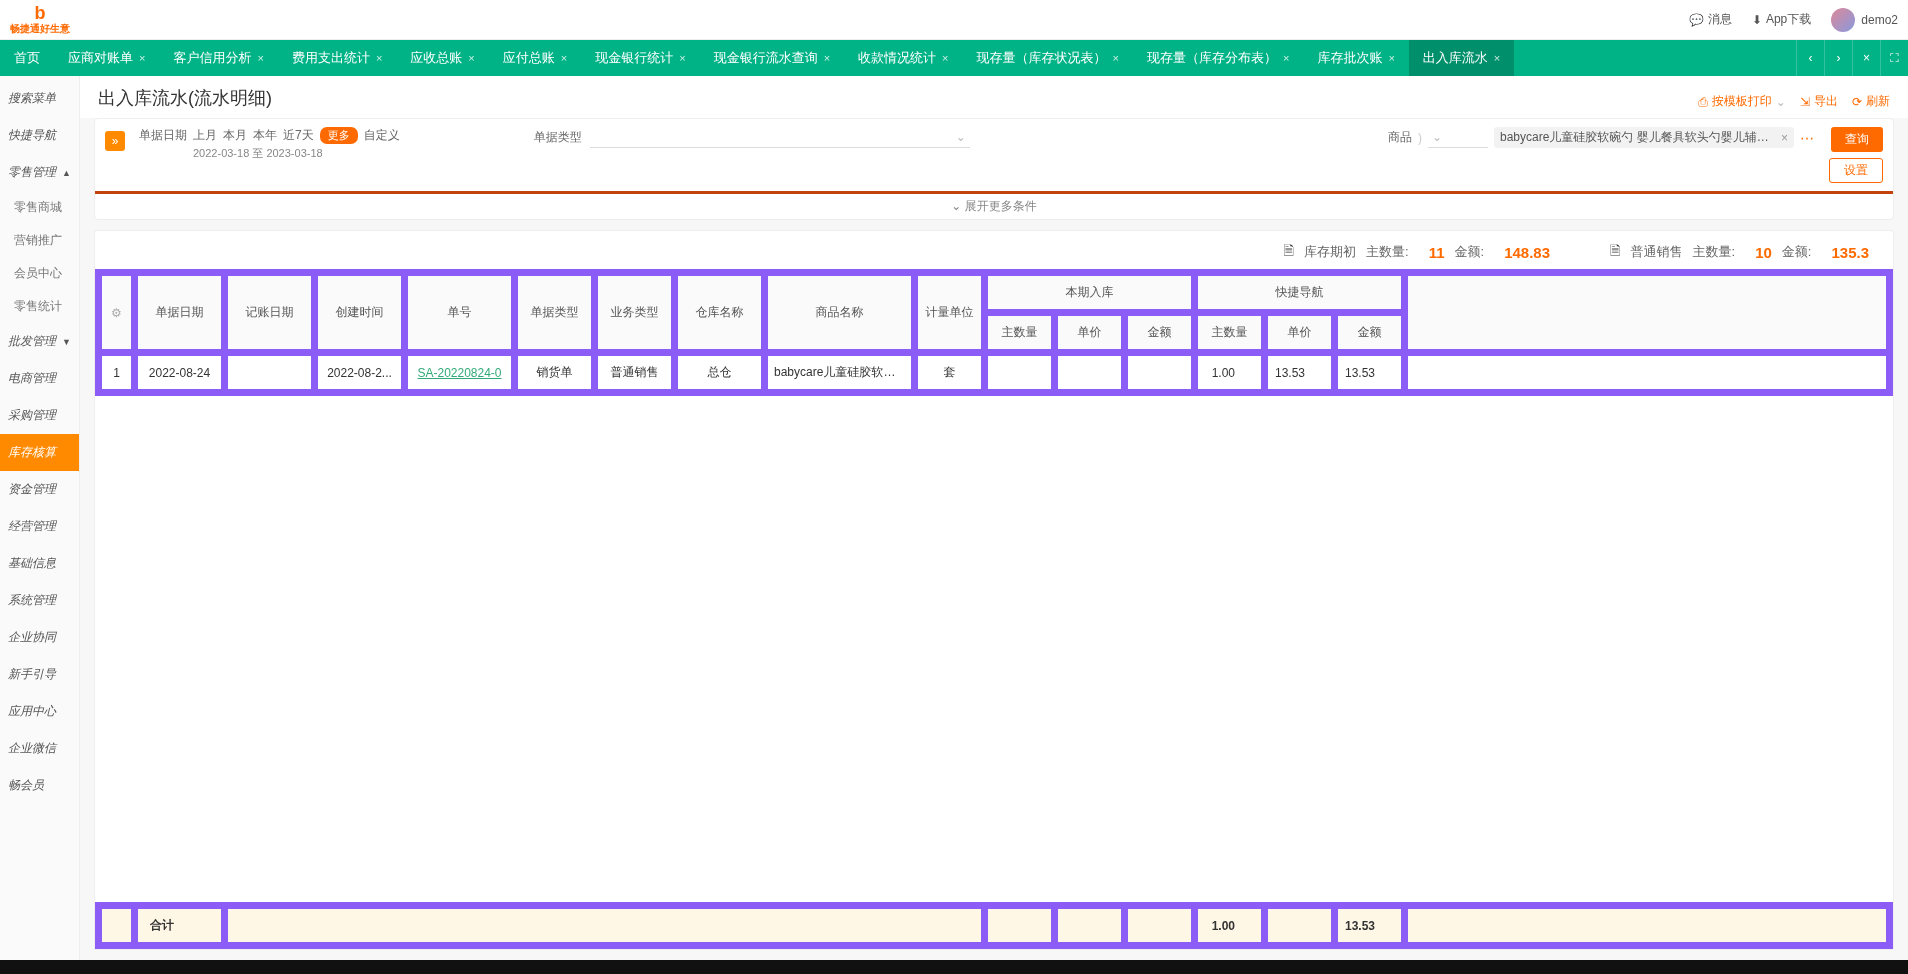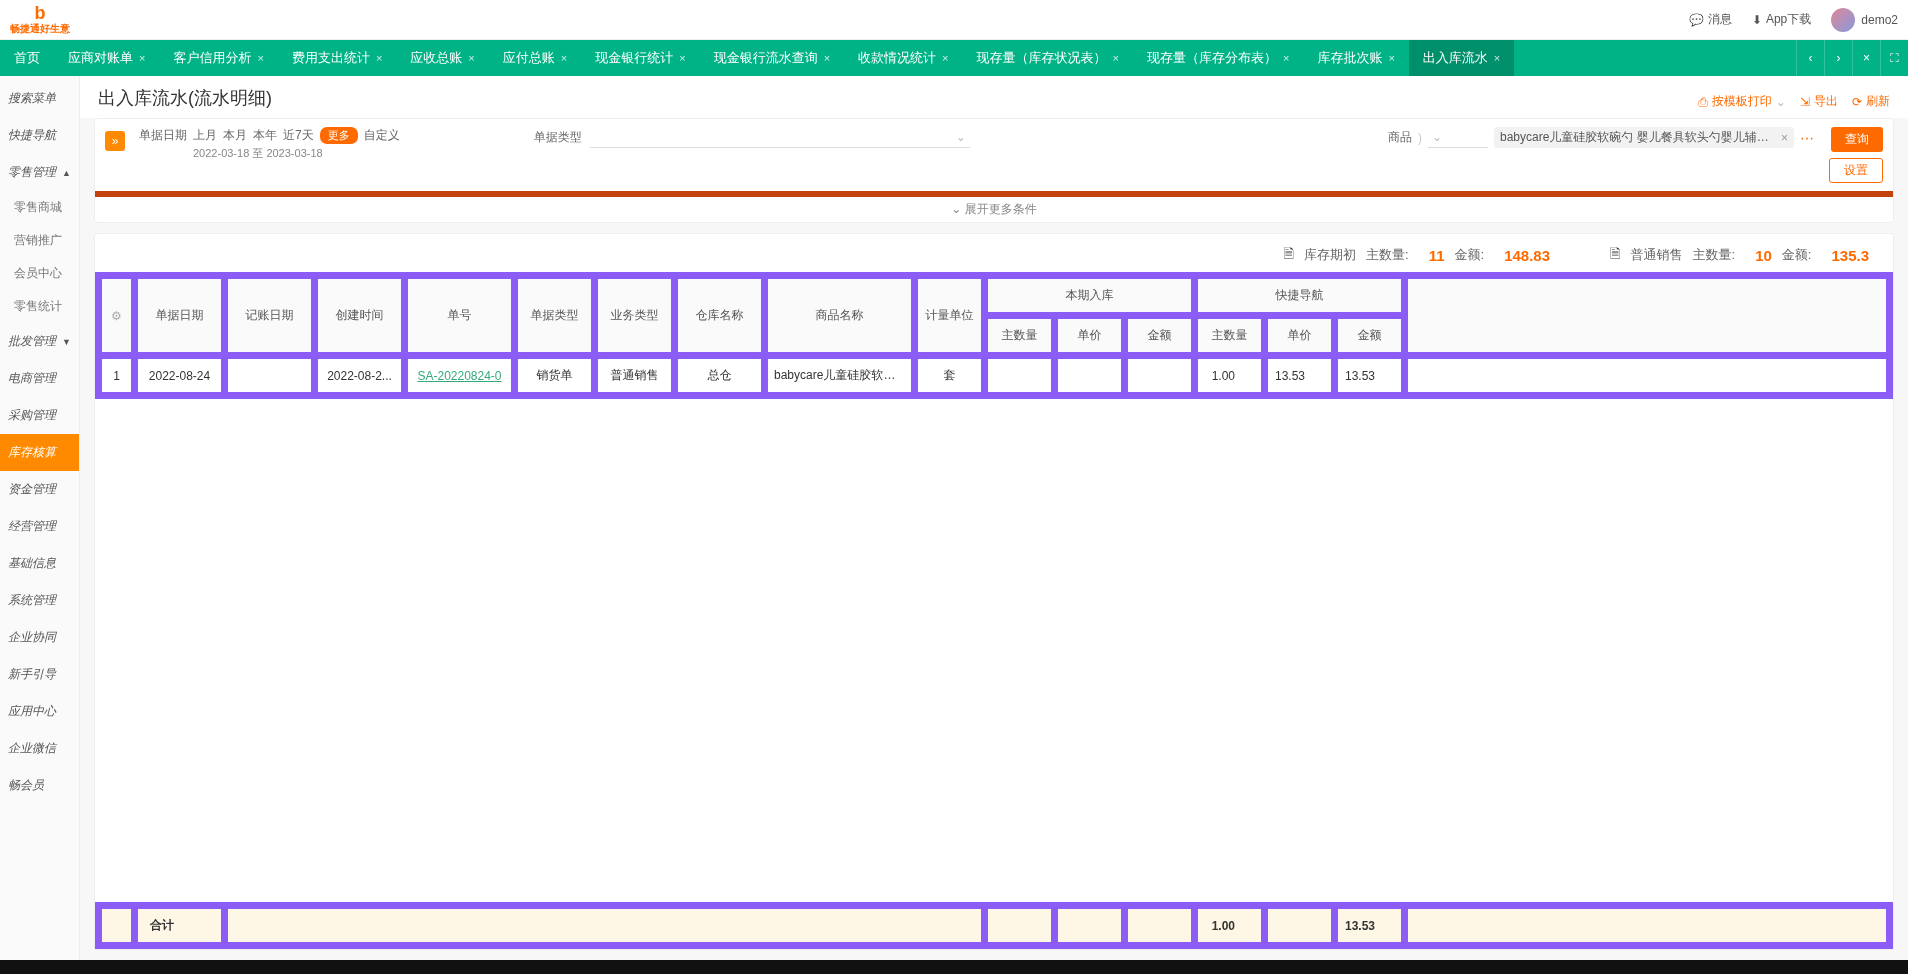--- a/index.html
+++ b/index.html
@@ -53,21 +53,21 @@
 .range-pill { background: #ff6a00; color: #fff; padding: 1px 8px; border-radius: 7px; font-size: 11px; cursor: pointer; }
 .date-range { font-size: 11px; color: #888; }
 .dd { min-width: 380px; border-bottom: 1px solid #ddd; padding: 3px 4px; display: flex; justify-content: space-between; align-items: center; color: #999; cursor: pointer; }
 .dd2 { min-width: 60px; }
 .tag-chip { background: #f2f2f2; padding: 2px 6px; border-radius: 3px; color: #555; display: inline-flex; align-items: center; gap: 4px; font-size: 12px; max-width: 300px; white-space: nowrap; overflow: hidden; text-overflow: ellipsis; }
 .tag-x { color: #999; cursor: pointer; }
 .more-dots { color: #ff6a00; cursor: pointer; font-size: 14px; letter-spacing: 1px; }
 .btn-primary { background: #ff6a00; color: #fff; padding: 4px 14px; border-radius: 3px; cursor: pointer; border: none; font-size: 12px; }
 .btn-outline { background: #fff; color: #ff6a00; border: 1px solid #ff6a00; padding: 3px 14px; border-radius: 3px; cursor: pointer; font-size: 12px; }
 .action-col { margin-left: auto; display: flex; flex-direction: column; gap: 6px; align-items: flex-end; }
-.expand-row { text-align: center; padding: 4px; color: #888; font-size: 12px; cursor: pointer; border-top: 6px solid #c2410c; }
+.expand-row { text-align: center; padding: 4px; color: #888; font-size: 12px; cursor: pointer; border-top: 3px solid #c2410c; }
 
 
 .stats { display: flex; justify-content: flex-end; gap: 60px; padding: 10px 24px 6px; font-size: 13px; background: #fff; margin: 10px 14px 0; border: 1px solid #eee; border-bottom: none; border-radius: 4px 4px 0 0; }
 .stat { display: flex; align-items: center; gap: 10px; }
 .stat-lbl { color: #666; }
 .stat-v { color: #ff6a00; font-weight: bold; font-size: 15px; margin-left: 10px; }
 
 
 .tablewrap { margin: 0 14px; background: #fff; border: 1px solid #eee; border-top: none; flex: 1; display: flex; flex-direction: column; overflow: hidden; }
 table { border-collapse: collapse; width: 100%; table-layout: fixed; }

